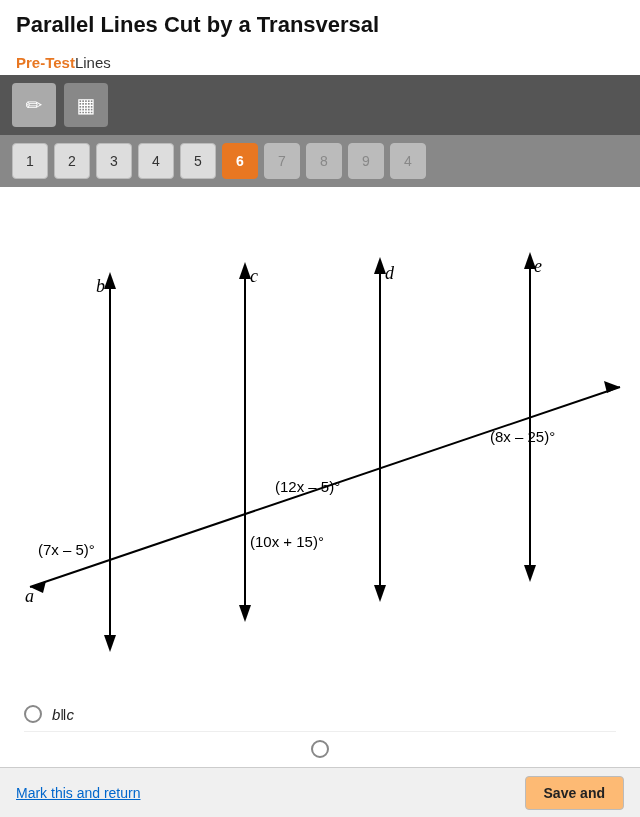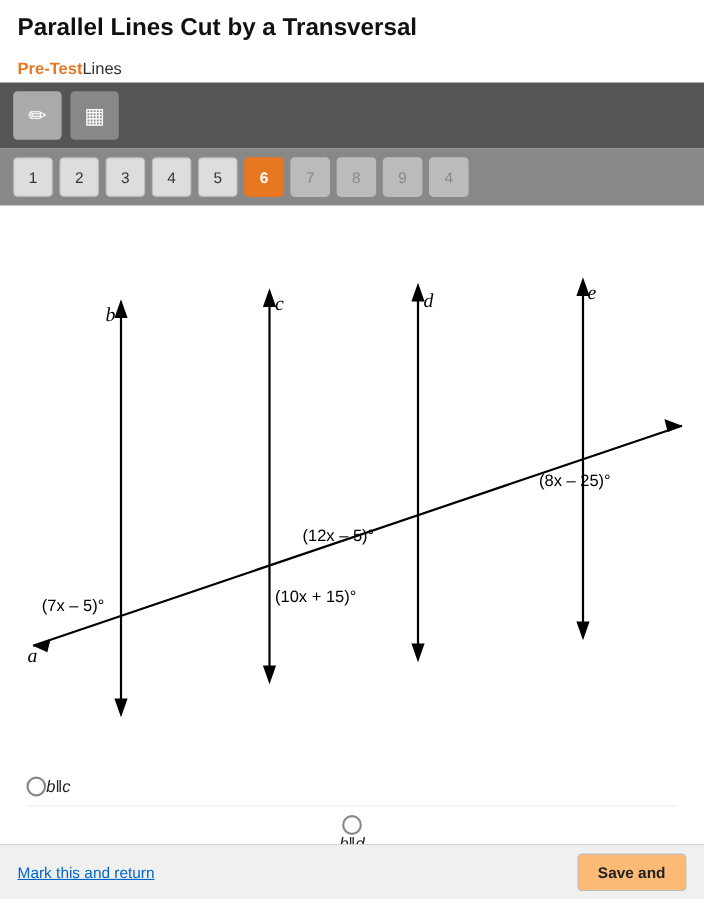--- a/index.html
+++ b/index.html
@@ -105,20 +105,21 @@
     }
 
     
     .answers {
       padding: 16px 24px;
       background: #fff;
     }
     .answer-option {
       display: flex;
       align-items: center;
+      gap: 10px;
       padding: 8px 0;
       border-bottom: 1px solid #eee;
       font-size: 15px;
       color: #222;
       text-align: right;
     }
     .answer-option:last-child {
       border-bottom: none;
       flex-direction: column;
     }

